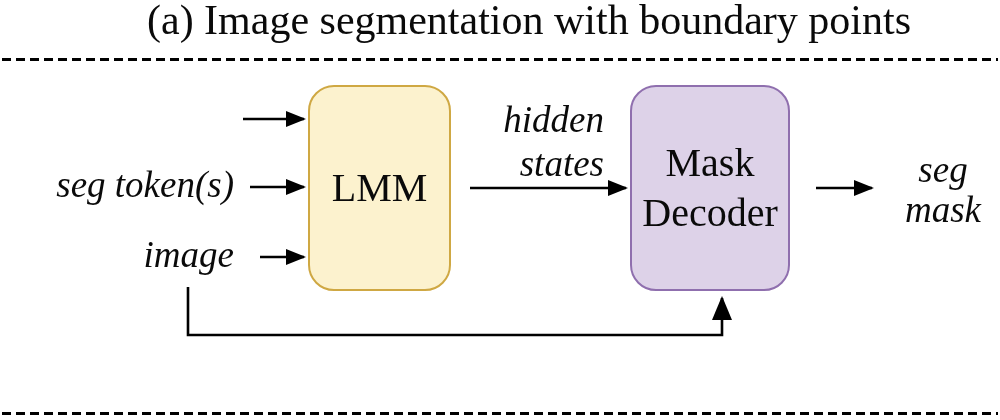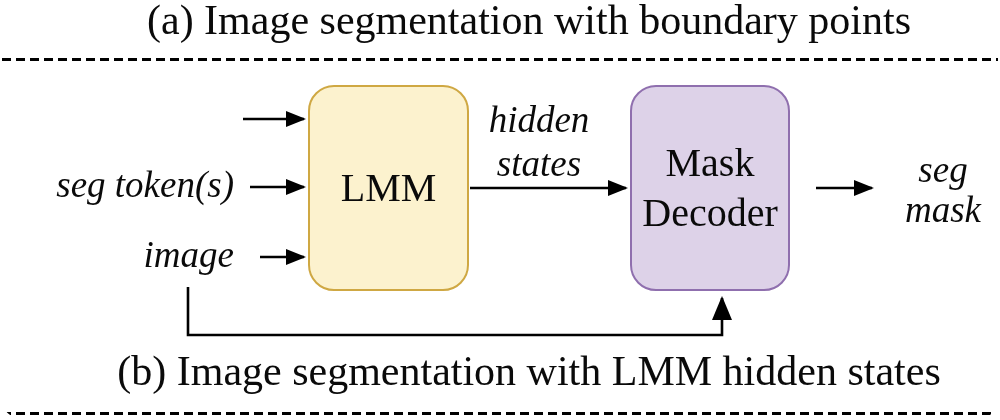--- a/index.html
+++ b/index.html
@@ -6,53 +6,53 @@
     --background:#ffffff; --line:#000000; --text-color:#0a0a0a;
     --lmm-fill:#fcf2ce; --lmm-border:#cfa843;
     --decoder-fill:#ddd2e8; --decoder-border:#8f6fae;
   }
   html,body{margin:0;padding:0;}
   body{
     width:1000px;height:420px;background:var(--background);
     font-family:"Liberation Serif","DejaVu Serif",serif;
     color:var(--text-color);
   }
-  .fig{position:relative;width:1000px;height:420px;overflow:hidden;border-radius:25px;}
+  .fig{position:relative;width:1000px;height:420px;overflow:hidden;}
 
   .caption{
     position:absolute;left:58px;width:942px;text-align:center;
     font-size:42px;line-height:46px;white-space:nowrap;
   }
   #cap-a{top:-3px;}
   #cap-b{top:348px;}
 
   .dashline{
     position:absolute;left:2px;right:2px;height:3px;
     background:repeating-linear-gradient(to right,var(--line) 0 9px,transparent 9px 14px);
   }
   #dash-top{top:58px;}
   #dash-bottom{top:412px;}
 
   .node{
     position:absolute;top:85px;height:206px;box-sizing:border-box;
     display:flex;align-items:center;justify-content:center;text-align:center;
     border:2.5px solid;border-radius:26px;
   }
-  #lmm{left:308px;width:161px;background:var(--lmm-fill);border-color:var(--lmm-border);
+  #lmm{left:308px;width:143px;background:var(--lmm-fill);border-color:var(--lmm-border);
        font-size:40px;line-height:46px;}
   #decoder{left:630px;width:160px;background:var(--decoder-fill);border-color:var(--decoder-border);
        font-size:40px;line-height:50px;}
   #decoder .node-label{width:162px;}
 
   .iolabel{position:absolute;font-style:italic;font-size:37px;line-height:40px;}
   .input-label{left:0;width:234px;text-align:right;white-space:nowrap;}
   #in-text{top:92px;}
   #in-seg{top:165px;}
   #in-image{top:235px;}
-  #hidden-states{left:474px;top:98px;width:130px;text-align:center;line-height:44px;}
+  #hidden-states{left:474px;top:98px;width:130px;text-align:right;line-height:44px;}
   #seg-mask{left:883px;top:150px;width:120px;text-align:center;line-height:40px;}
 
   svg.overlay{position:absolute;left:0;top:0;}
   .edge{stroke:var(--line);stroke-width:2.6px;fill:none;}
   .ah{fill:var(--line);}
 </style>
 </head>
 <body>
 
 <div class="fig">
@@ -89,17 +89,16 @@
     </defs>
 
     <line class="edge" x1="243" y1="119" x2="304" y2="119" marker-end="url(#arr)"></line>
     <line class="edge" x1="250" y1="187" x2="304" y2="187" marker-end="url(#arr)"></line>
     <line class="edge" x1="260" y1="257" x2="304" y2="257" marker-end="url(#arr)"></line>
     <line class="edge" x1="470" y1="188" x2="626" y2="188" marker-end="url(#arr)"></line>
     <line class="edge" x1="816" y1="188" x2="872" y2="188" marker-end="url(#arr)"></line>
     <path class="edge" d="M188,287 L188,335 L722,335 L722,298" marker-end="url(#arr-big)"></path>
   </svg>
 
-  <div class="caption" id="cap-b">(b) Image segmentation with LMM hidden states</div>
 
   <div class="dashline" id="dash-bottom"></div>
 
 </div>
 
 </body></html>

